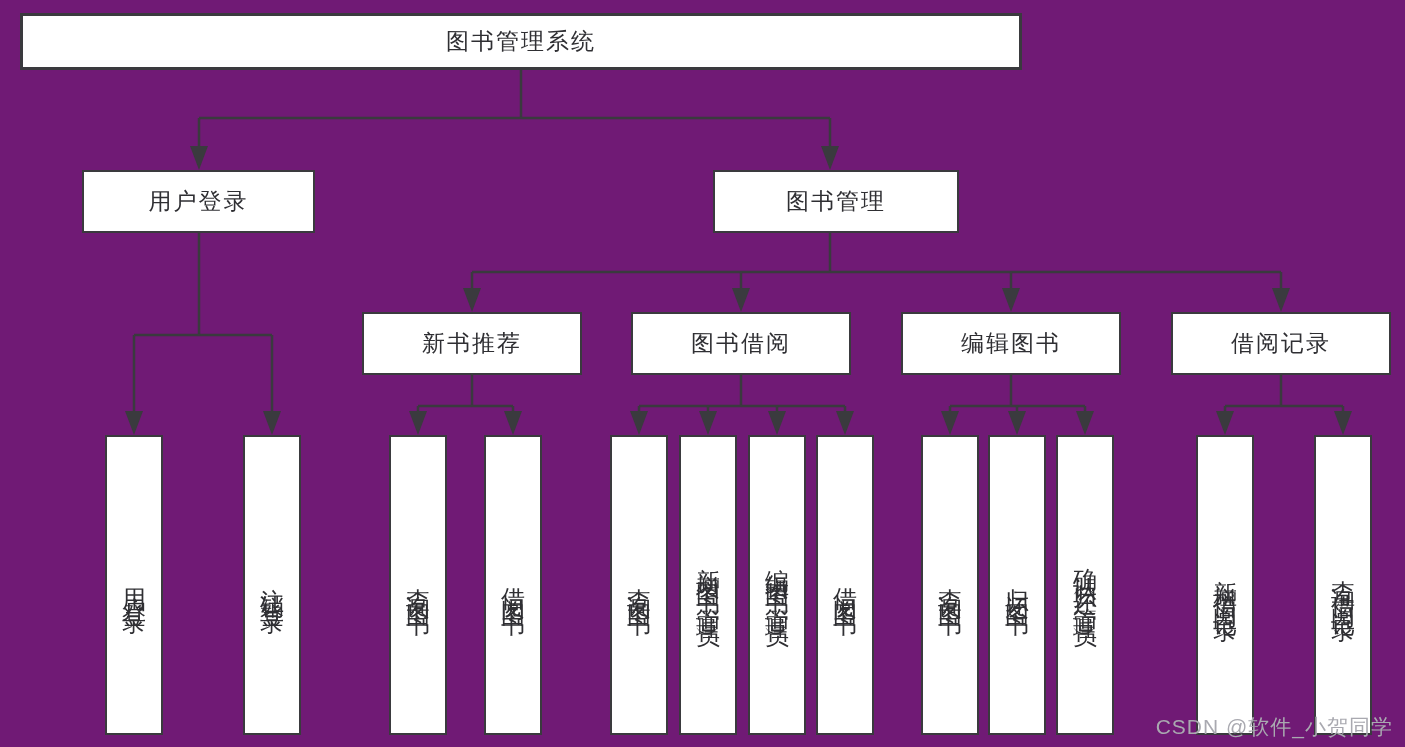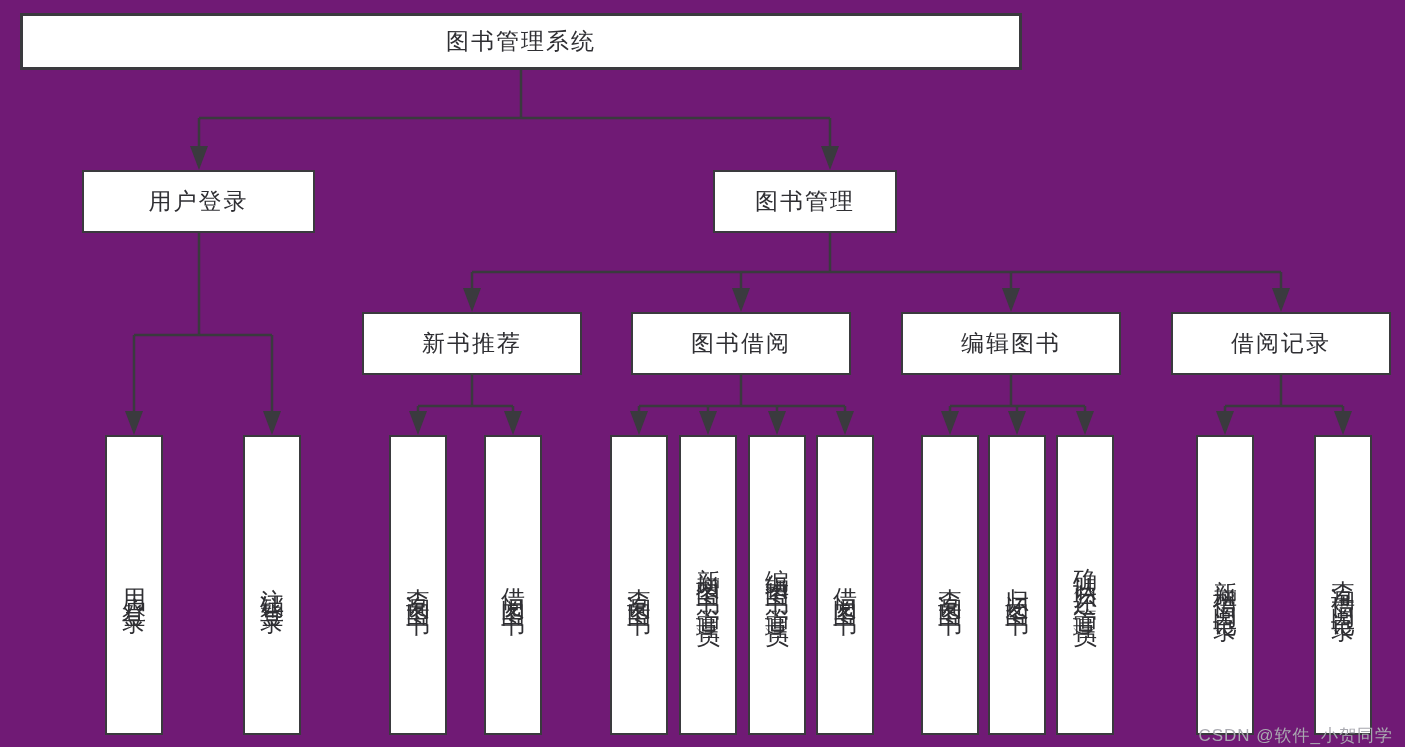--- a/index.html
+++ b/index.html
@@ -57,22 +57,22 @@
     writing-mode: vertical-rl;
     text-orientation: mixed;
     font-size: 24px;
     letter-spacing: 8px;
     line-height: 1;
     white-space: nowrap;
   }
   .watermark {
     position: absolute;
     right: 12px;
-    bottom: 0;
-    font-size: 17px;
+    bottom: 6px;
+    font-size: 21px;
     color: #a9a9b0;
     letter-spacing: 1px;
     white-space: nowrap;
   }
 </style>
 </head>
 <body>
 
 <div class="stage">
 
@@ -152,21 +152,21 @@
     </g>
   </svg>
 
   <div class="node root" style="left:20px; top:13px; width:1002px; height:57px;">
     <span class="hlabel">图书管理系统</span>
   </div>
 
   <div class="node" style="left:82px; top:170px; width:233px; height:63px;">
     <span class="hlabel">用户登录</span>
   </div>
-  <div class="node" style="left:713px; top:170px; width:184px; height:63px;">
+  <div class="node" style="left:713px; top:170px; width:246px; height:63px;">
     <span class="hlabel">图书管理</span>
   </div>
 
   <div class="node" style="left:631px; top:312px; width:220px; height:63px;">
     <span class="hlabel">图书借阅</span>
   </div>
   <div class="node" style="left:362px; top:312px; width:220px; height:63px;">
     <span class="hlabel">新书推荐</span>
   </div>
   <div class="node" style="left:901px; top:312px; width:220px; height:63px;">

